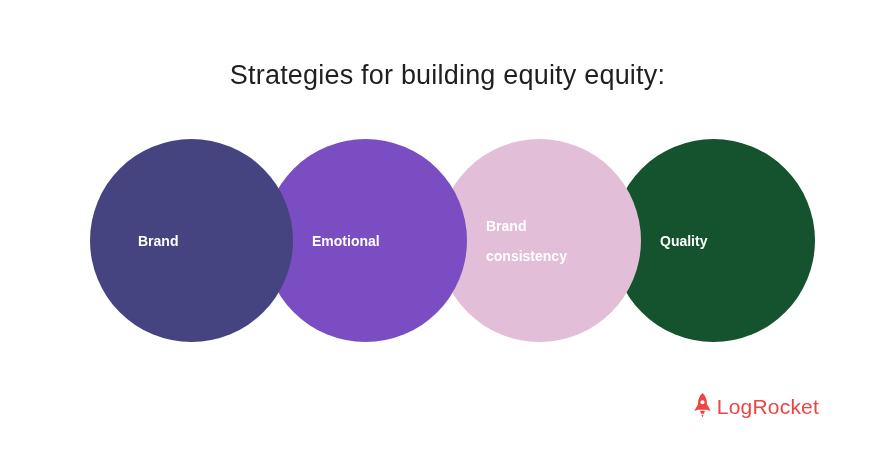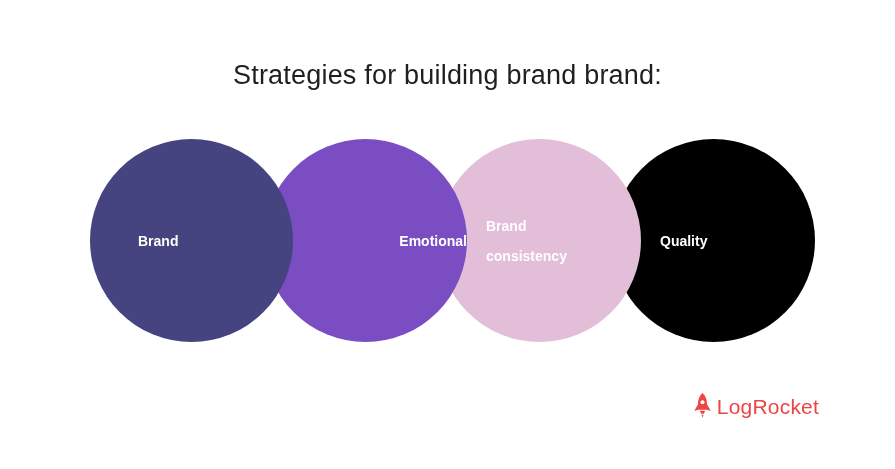--- a/index.html
+++ b/index.html
@@ -35,21 +35,21 @@
     top: 0;
     width: 203px;
     height: 203px;
     border-radius: 50%;
     display: flex;
     align-items: center;
     justify-content: flex-start;
     padding-left: 48px;
   }
   .circle-1 { left: 90px;  z-index: 4; }
-  .circle-2 { left: 264px; z-index: 3; justify-content: flex-end; }
+  .circle-2 { left: 264px; z-index: 3; }
   .circle-3 { left: 438px; z-index: 2; }
   .circle-4 { left: 612px; z-index: 1; }
   .circle-label {
     color: #ffffff;
     font-size: 14px;
     font-weight: 700;
     line-height: 30px;
   }
   .circle-label .line { display: block; }
   .logo {
@@ -63,21 +63,21 @@
   .logo-icon { display: inline-flex; }
   .logo-text {
     font-size: 21px;
     font-weight: 400;
     letter-spacing: 0.2px;
   }
 </style>
 </head>
 <body>
 
-<h1 class="title">Strategies for building brand brand:</h1>
+<h1 class="title">Strategies for building equity equity:</h1>
 
 <div class="circles">
 
   <div class="circle circle-1" style="background-color: rgb(69, 67, 128);">
     <div class="circle-label">
       <span class="line">Brand</span>
     </div>
   </div>
 
   <div class="circle circle-2" style="background-color: rgb(122, 77, 194);">
@@ -86,21 +86,21 @@
     </div>
   </div>
 
   <div class="circle circle-3" style="background-color: rgb(226, 190, 216);">
     <div class="circle-label">
       <span class="line">Brand</span>
       <span class="line">consistency</span>
     </div>
   </div>
 
-  <div class="circle circle-4" style="background-color: #000000;">
+  <div class="circle circle-4" style="background-color: #14532d;">
     <div class="circle-label">
       <span class="line">Quality</span>
     </div>
   </div>
 
 </div>
 
 <div class="logo" style="color: #ef4444;">
   <span class="logo-icon">
     <svg width="21" height="29" viewBox="0 0 24 33" aria-hidden="true">

